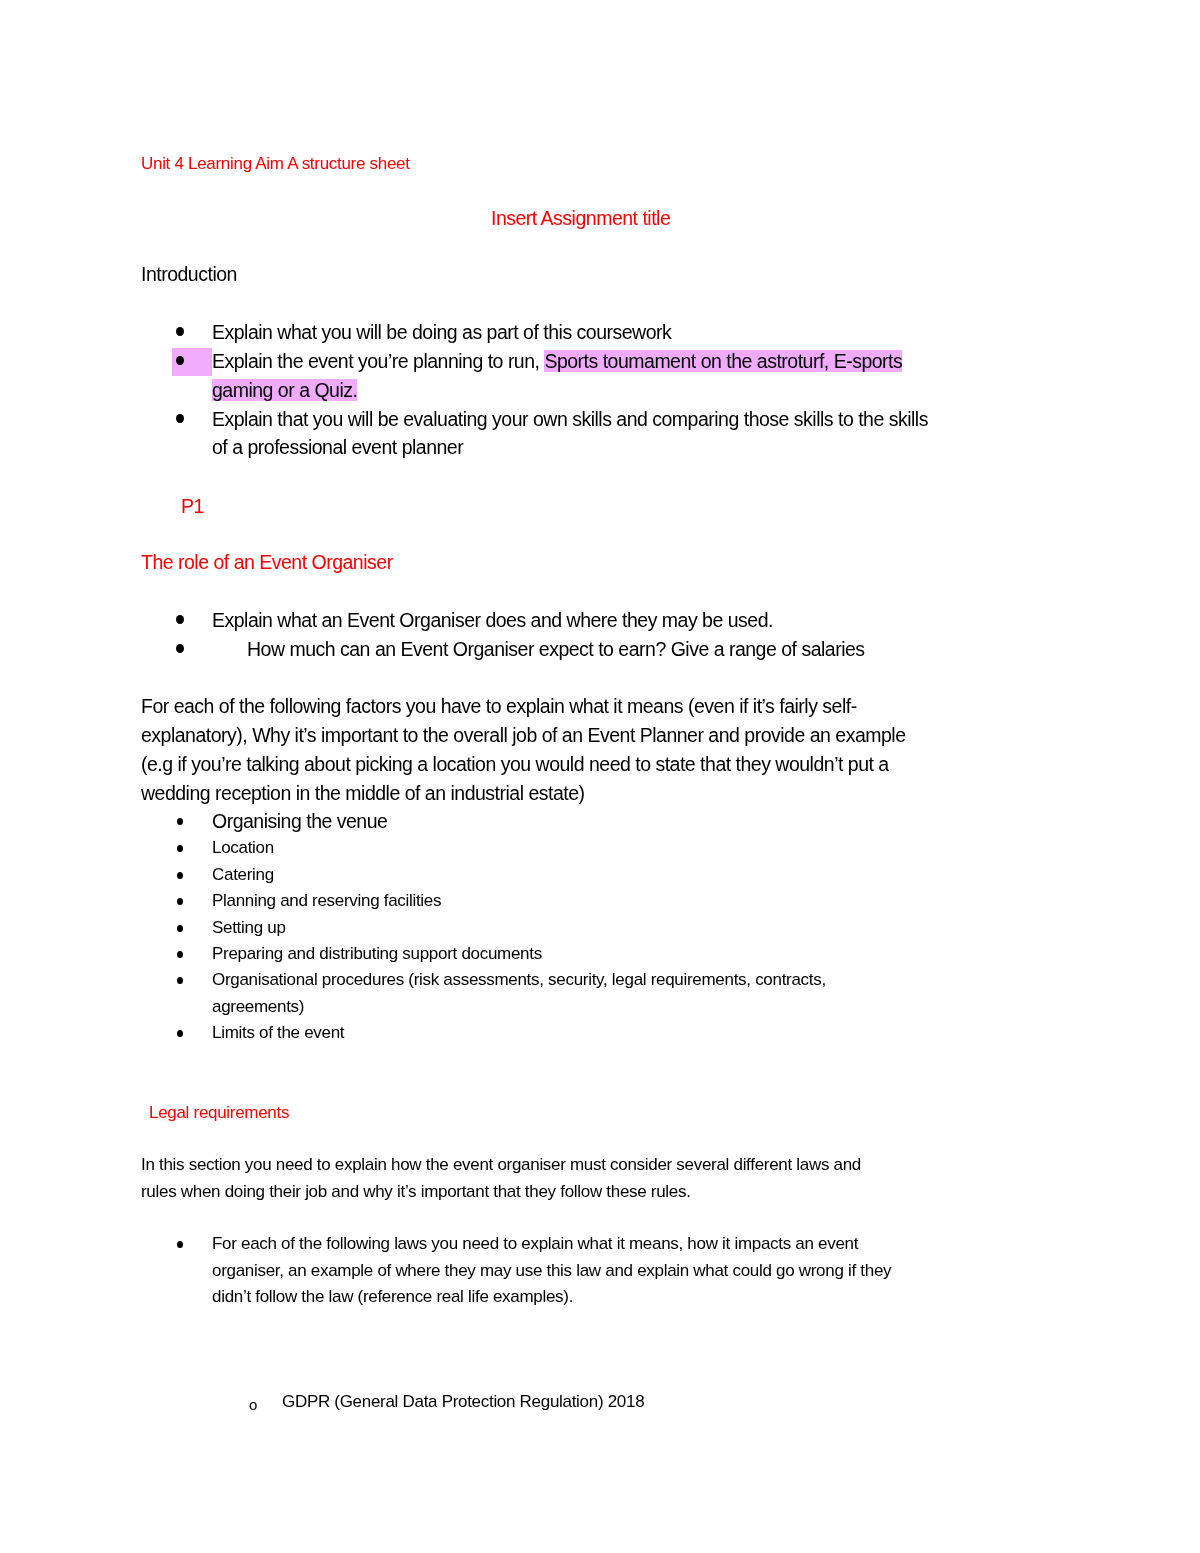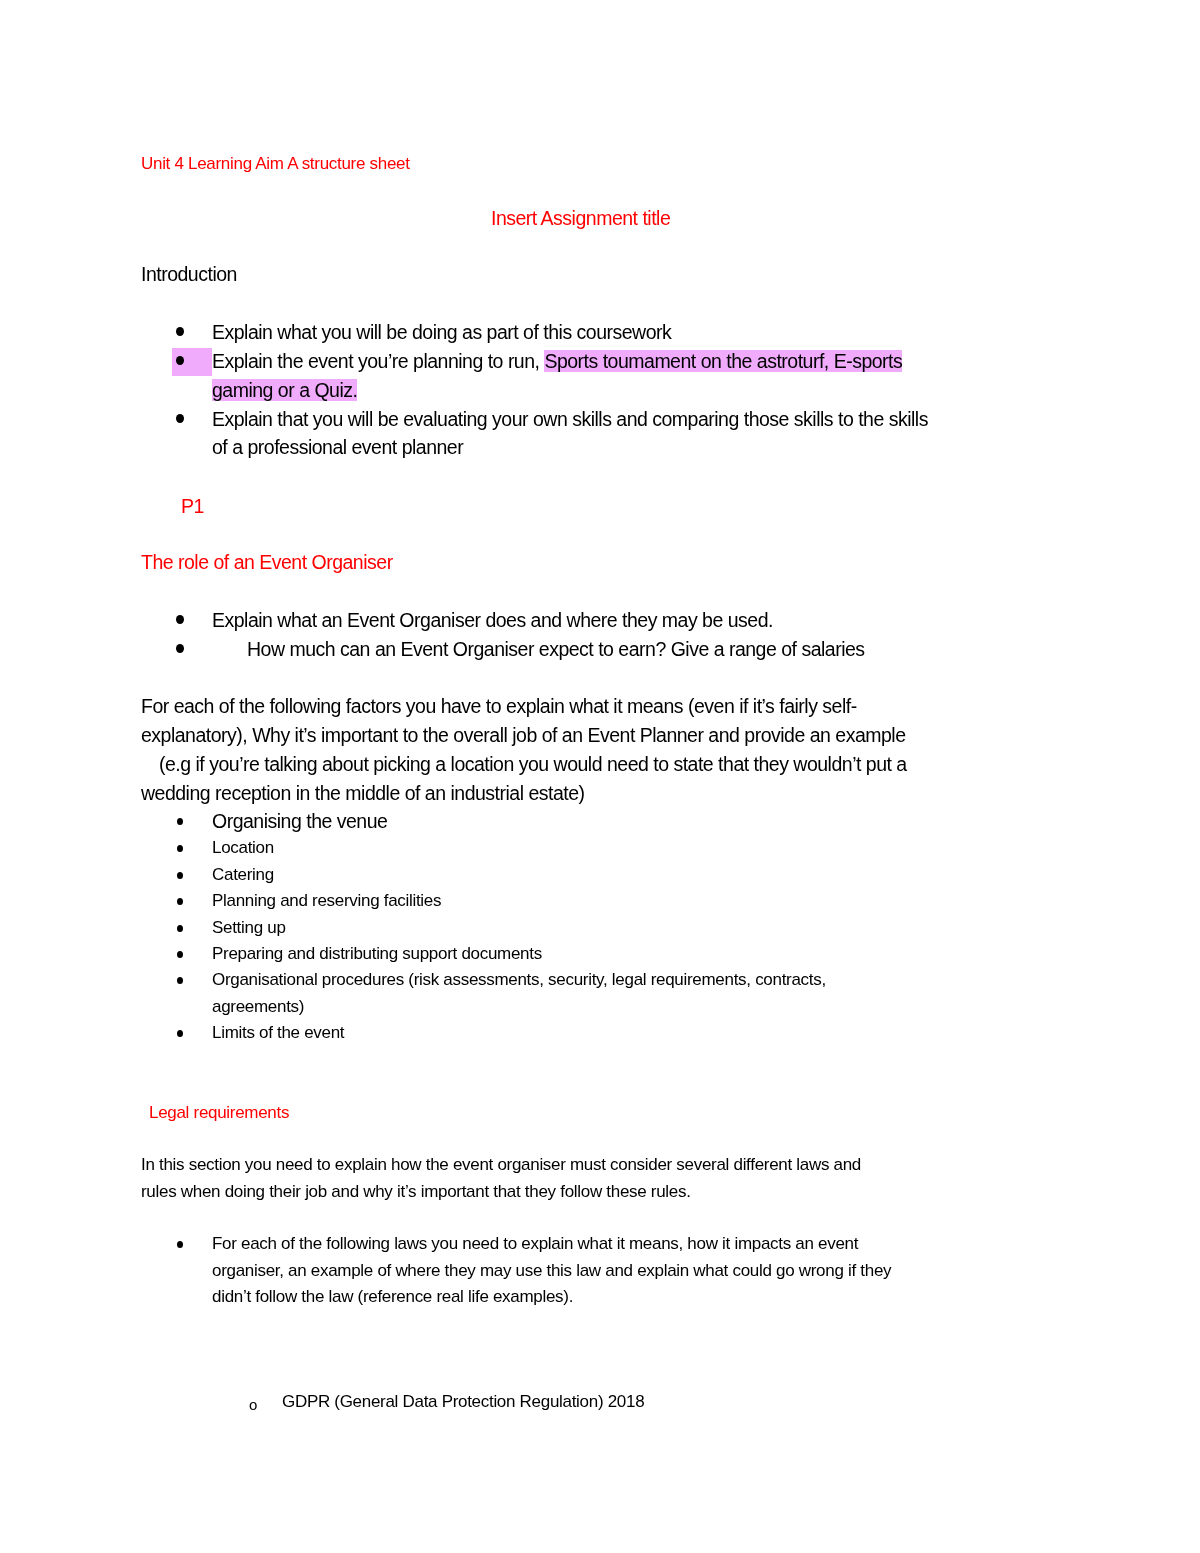--- a/index.html
+++ b/index.html
@@ -38,21 +38,21 @@
   <div class="abs f2 red" style="left:141px; top:487px;margin-left:40px;">P1</div>
   <div class="abs f2 red" style="left:141px; top:543px;">The role of an Event Organiser</div>
 
   <div class="bullet" style="left:176px; top:607px;"></div>
   <div class="abs f2" style="left:212px; top:601px;">Explain what an Event Organiser does and where they may be used.</div>
   <div class="bullet" style="left:176px; top:636px;"></div>
   <div class="abs f2" style="left:212px; top:630px;margin-left:35px;">How much can an Event Organiser expect to earn? Give a range of salaries</div>
 
   <div class="abs f2" style="left:141px; top:687px;">For each of the following factors you have to explain what it means (even if it’s fairly self-</div>
   <div class="abs f2" style="left:141px; top:716px;">explanatory), Why it’s important to the overall job of an Event Planner and provide an example</div>
-  <div class="abs f2" style="left:141px; top:745px;margin-left:18px;">(e.g if you’re talking about picking a location you would need to state that they wouldn’t put a</div>
+  <div class="abs f2" style="left:141px; top:745px;">(e.g if you’re talking about picking a location you would need to state that they wouldn’t put a</div>
   <div class="abs f2" style="left:141px; top:774px;">wedding reception in the middle of an industrial estate)</div>
 
   <div class="bullet sm" style="left:177px; top:810px;"></div>
   <div class="abs f2" style="left:212px; top:802px;">Organising the venue</div>
 
   <div class="bullet sm" style="left:177px; top:837px;"></div>
   <div class="abs f1" style="left:212px; top:830px;">Location</div>
   <div class="bullet sm" style="left:177px; top:864px;"></div>
   <div class="abs f1" style="left:212px; top:857px;">Catering</div>
   <div class="bullet sm" style="left:177px; top:890px;"></div>

